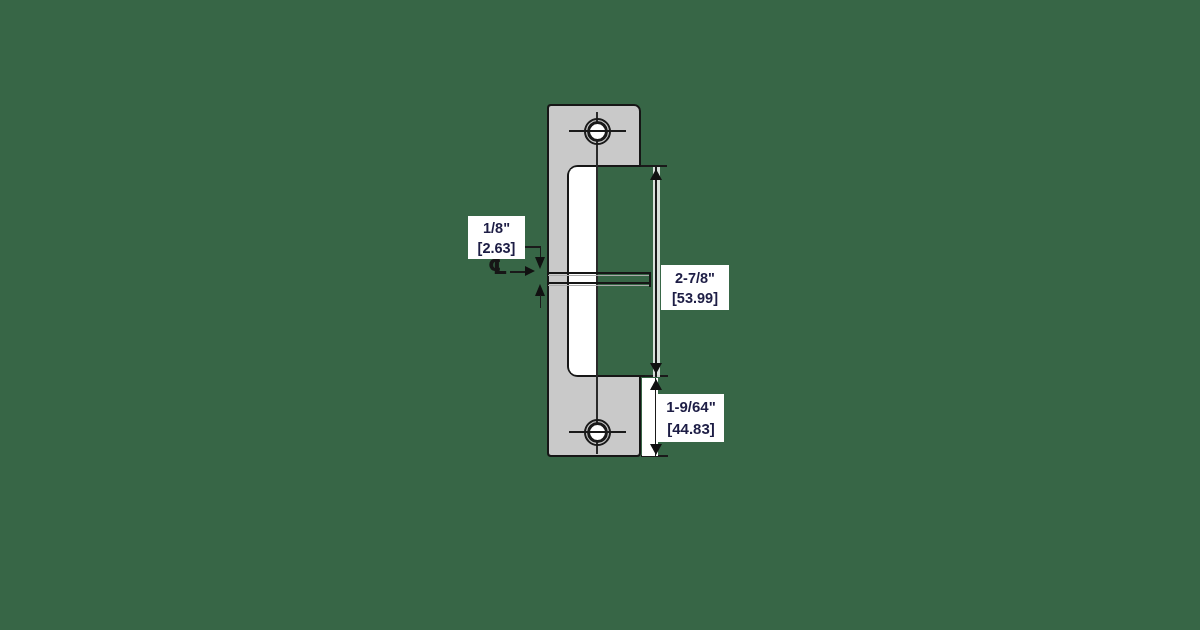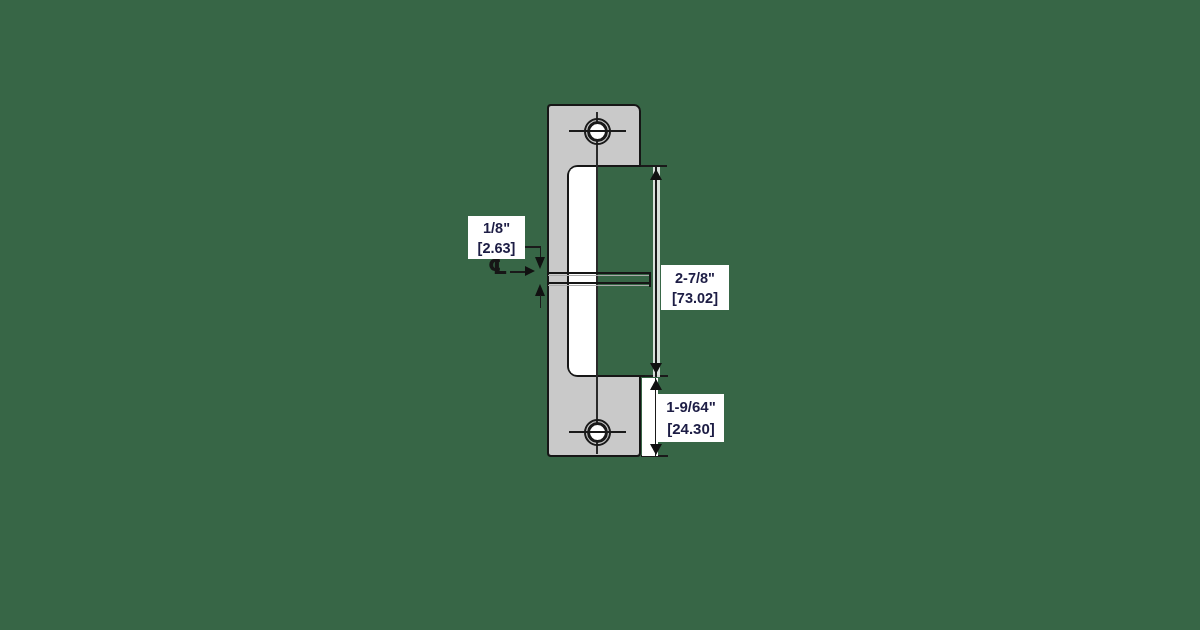--- a/index.html
+++ b/index.html
@@ -137,21 +137,21 @@
   <div class="abs hline" style="left:510px;top:271.3px;width:17px;height:1.6px;"></div>
   <div class="abs arr arr-right" style="left:525px;top:266.2px;"></div>
 
   <div class="abs dimlabel" style="left:468px;top:216px;width:57px;height:43px;">
     <span>1/8"</span>
     <span>[2.63]</span>
   </div>
 
   <div class="abs dimlabel" style="left:661px;top:265px;width:68px;height:45px;">
     <span>2-7/8"</span>
-    <span>[73.02]</span>
+    <span>[53.99]</span>
   </div>
 
   <div class="abs dimlabel big" style="left:658px;top:394px;width:66px;height:48px;">
     <span>1-9/64"</span>
-    <span>[24.30]</span>
+    <span>[44.83]</span>
   </div>
 
 </div>
 
 </body></html>

